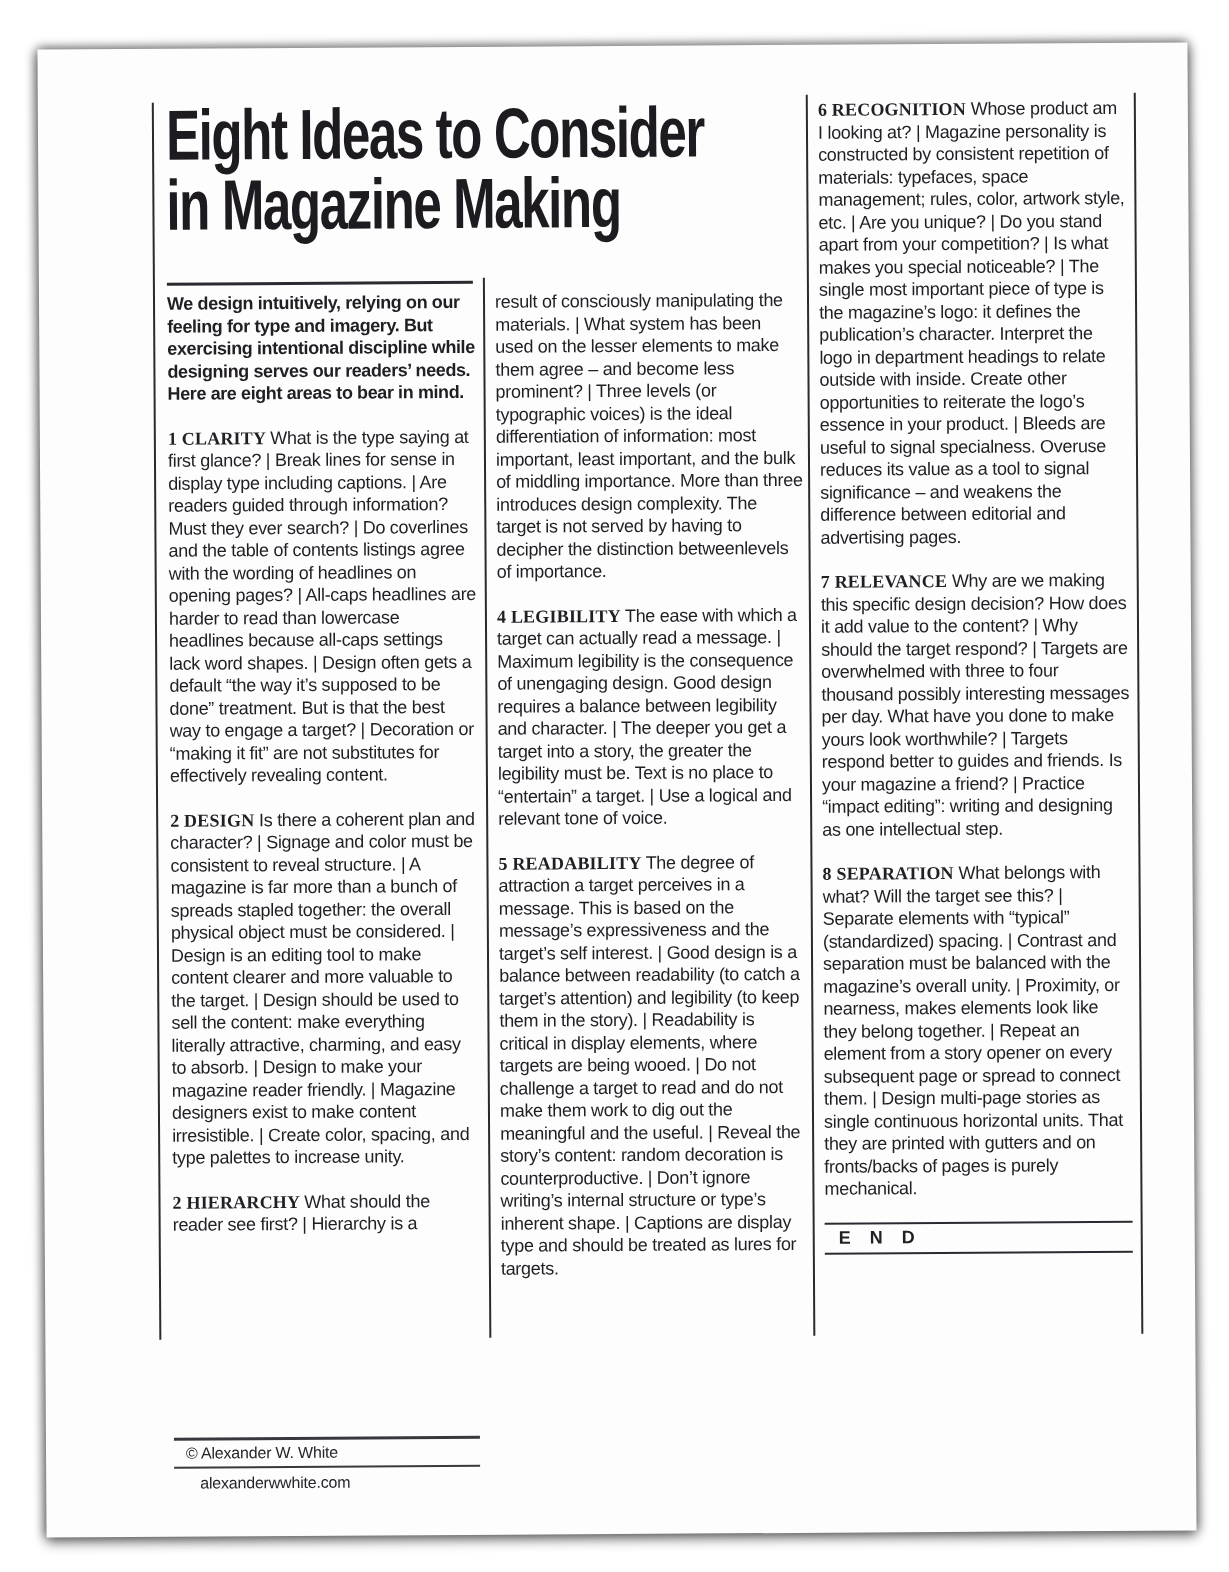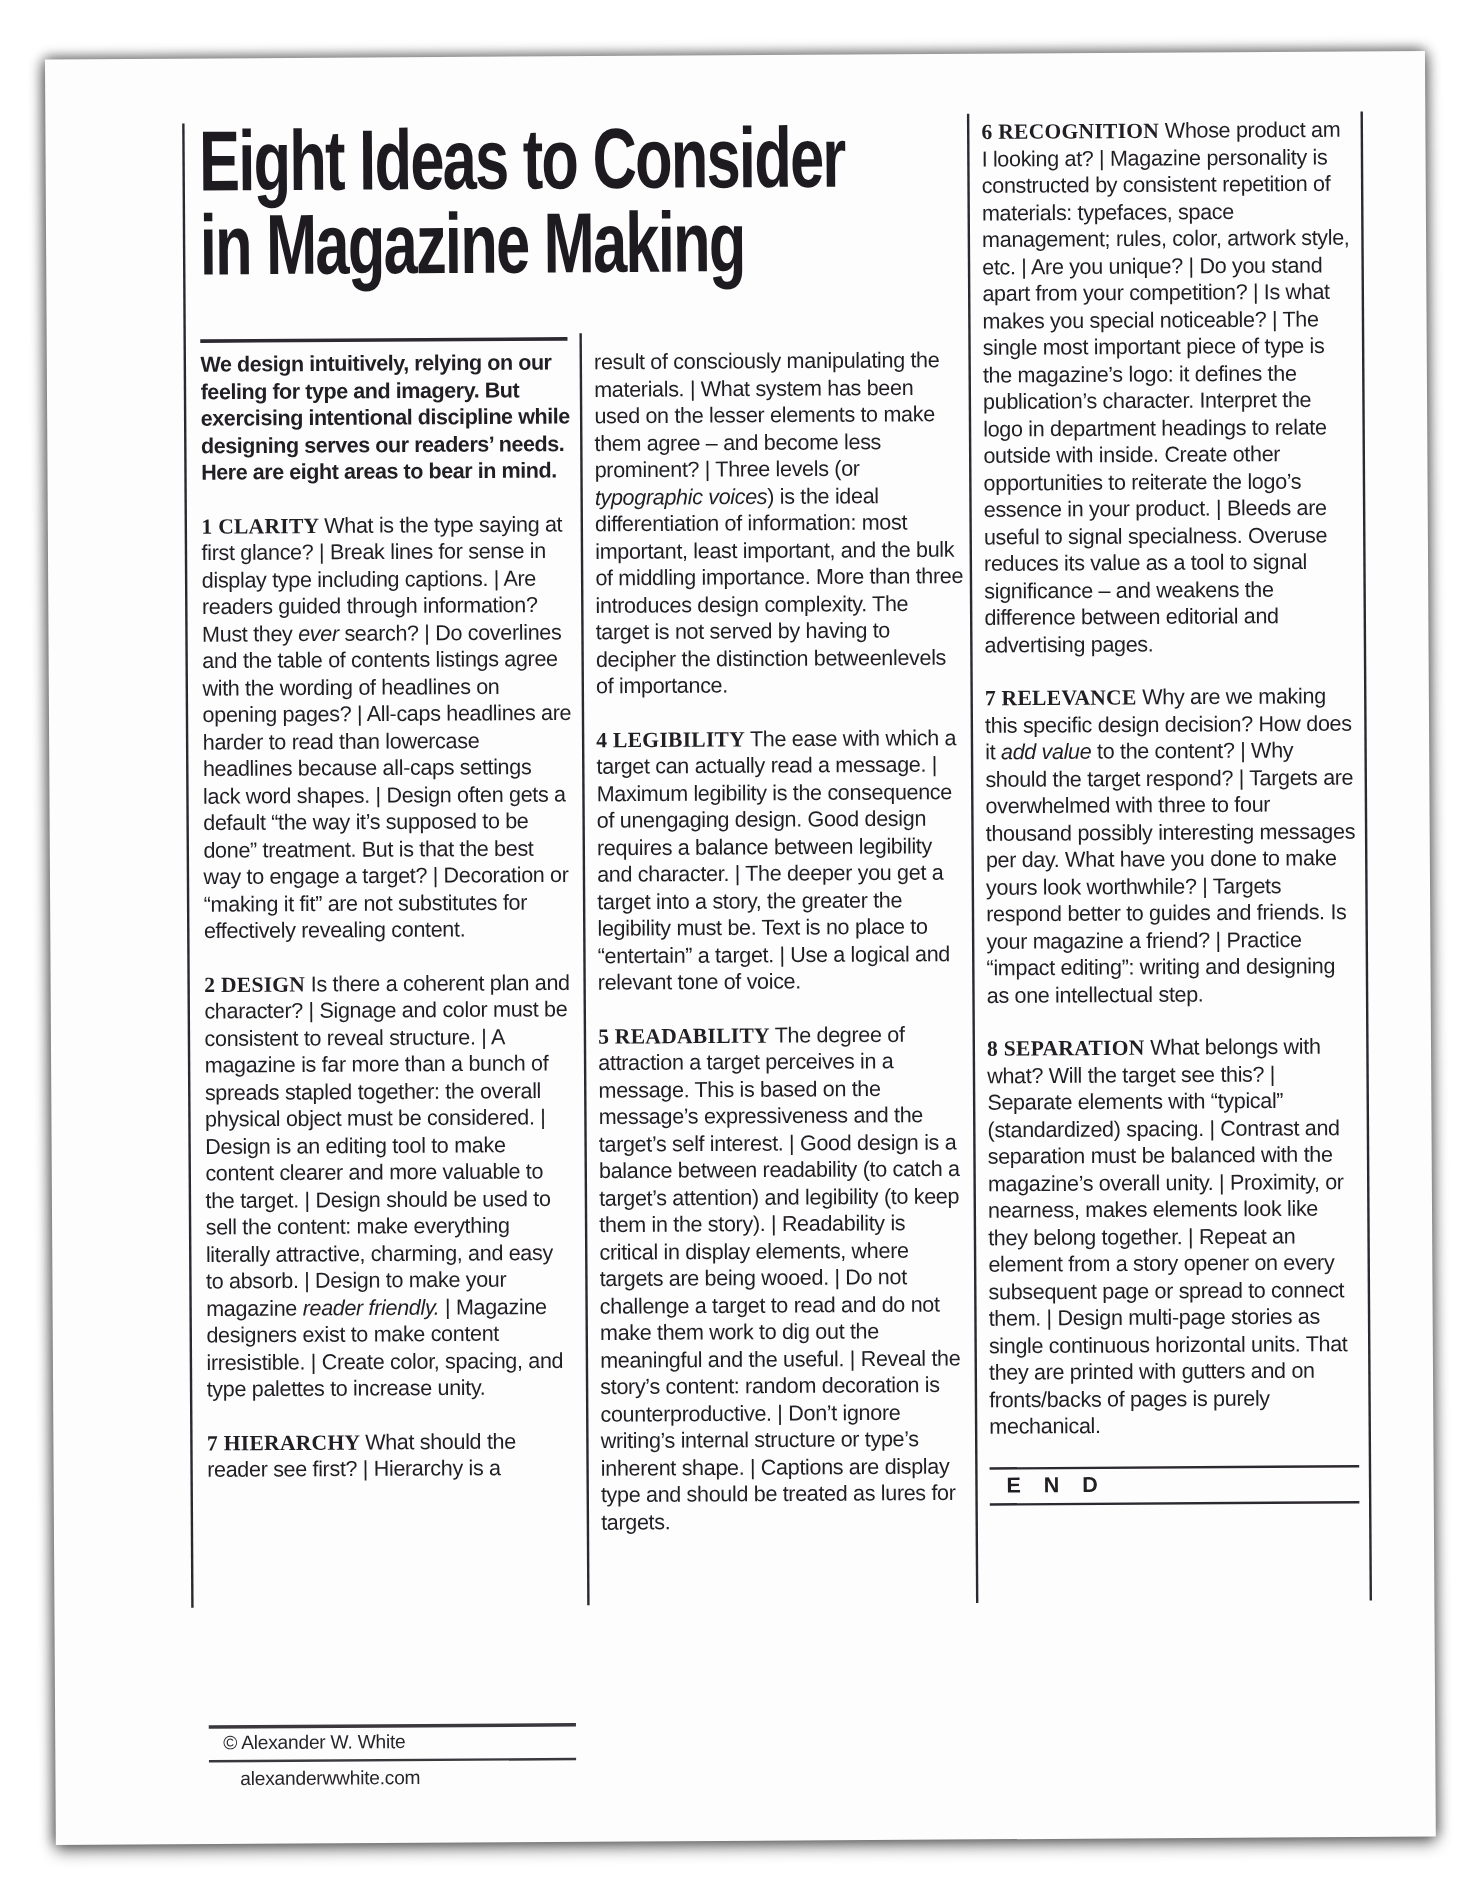--- a/index.html
+++ b/index.html
@@ -52,21 +52,21 @@
     letter-spacing: -0.3px;
     text-align: left;
     hyphens: auto;
     -webkit-hyphens: auto;
   }
   .col-1 { left: 128px; top: 244px; height: 1047px; }
   .col-2 { left: 456px; top: 244px; height: 1047px; }
   .col-3 { left: 780px; top: 54px;  height: 1237px; }
   .block { margin: 0 0 22px 0; }
   .block.bold { font-weight: bold; letter-spacing: -0.4px; }
-  .seg-italic { font-style: italic; }
+  .seg-italic { }
   .sec-label { font-weight: bold; letter-spacing: 0.2px; font-family: Liberation Serif, serif; }
 
   .end-block {
     margin-top: 20px;
     border-top: 2.5px solid #2c2930;
     border-bottom: 2.5px solid #2c2930;
     padding: 2px 0 4px 14px;
     font-weight: bold;
     font-size: 18px;
     letter-spacing: 7px;
@@ -95,21 +95,21 @@
       <div>in Magazine Making</div>
     </div>
   </div>
 
   <div class="intro-rule"></div>
 
   <div class="col col-1">
       <p class="block bold"><span class="seg-normal">We design intuitively, relying on our feeling for type and imagery. But exercising intentional discipline while designing serves our readers’ needs. Here are eight areas to bear in mind.</span></p>
       <p class="block"><strong class="sec-label">1 CLARITY </strong><span class="seg-normal">What is the type saying at first glance? | Break lines for sense in display type including captions. | Are readers guided through information?  Must they </span><span class="seg-italic">ever</span><span class="seg-normal"> search? | Do coverlines and the table of contents listings agree with the wording of headlines on opening pages? | All-caps headlines are harder to read than lowercase headlines because all-caps settings lack word shapes. | Design often gets a default “the way it’s supposed to be done” treatment. But is that the best way to engage a target? | Decoration or “making it fit” are not substitutes for effectively revealing content.</span></p>
       <p class="block"><strong class="sec-label">2 DESIGN </strong><span class="seg-normal">Is there a coherent plan and character? | Signage and color must be consistent to reveal structure. | A magazine is far more than a bunch of spreads stapled together: the overall physical object must be considered. | Design is an editing tool to make content clearer and more valuable to the target. | Design should be used to sell the content: make everything literally attractive, charming, and easy to absorb. | Design to make your magazine </span><span class="seg-italic">reader friendly.</span><span class="seg-normal"> | Magazine designers exist to make content irresistible. | Create color, spacing, and type palettes to increase unity.</span></p>
-      <p class="block"><strong class="sec-label">7 HIERARCHY </strong><span class="seg-normal">What should the reader see first? | Hierarchy is a</span></p>
+      <p class="block"><strong class="sec-label">2 HIERARCHY </strong><span class="seg-normal">What should the reader see first? | Hierarchy is a</span></p>
     </div>
   <div class="col col-2">
       <p class="block"><span class="seg-normal">result of consciously manipulating the materials. | What system has been used on the lesser elements to make them agree – and become less prominent? | Three levels (or </span><span class="seg-italic">typographic voices</span><span class="seg-normal">) is the ideal differentiation of information: most important, least important, and the bulk of middling importance. More than three introduces design complexity. The target is not served by having to decipher the distinction betweenlevels of importance.</span></p>
       <p class="block"><strong class="sec-label">4 LEGIBILITY </strong><span class="seg-normal">The ease with which a target can actually read a message. | Maximum legibility is the consequence of unengaging design. Good design requires a balance between legibility and character. | The deeper you get a target into a story, the greater the legibility must be. Text is no place to “entertain” a target. | Use a logical and relevant tone of voice.</span></p>
       <p class="block"><strong class="sec-label">5 READABILITY </strong><span class="seg-normal">The degree of attraction a target perceives in a message. This is based on the message’s expressiveness and the target’s self interest. | Good design is a balance between readability (to catch a target’s attention) and legibility (to keep them in the story). | Readability is critical in display elements, where targets are being wooed. | Do not challenge a target to read and do not make them work to dig out the meaningful and the useful. | Reveal the story’s content: random decoration is counterproductive. | Don’t ignore writing’s internal structure or type’s inherent shape. | Captions are display type and should be treated as lures for targets.</span></p>
     </div>
   <div class="col col-3">
     <p class="block"><strong class="sec-label">6 RECOGNITION </strong><span class="seg-normal">Whose product am I looking at? | Magazine personality is constructed by consistent repetition of materials: typefaces, space management; rules, color, artwork style, etc. | Are you unique? | Do you stand apart from your competition? | Is what makes you special noticeable? | The single most important piece of type is the magazine’s logo: it defines the publication’s character. Interpret the logo in department headings to relate outside with inside. Create other opportunities to reiterate the logo’s essence in your product. | Bleeds are useful to signal specialness. Overuse reduces its value as a tool to signal significance – and weakens the difference between editorial and advertising pages.</span></p>
       <p class="block"><strong class="sec-label">7 RELEVANCE </strong><span class="seg-normal">Why are we making this specific design decision? How does it </span><span class="seg-italic">add value</span><span class="seg-normal"> to the content? | Why should the target respond? | Targets are overwhelmed with three to four thousand possibly interesting messages per day. What have you done to make yours look worthwhile? | Targets respond better to guides and friends. Is your magazine a friend? | Practice “impact editing”: writing and designing as one intellectual step.</span></p>
       <p class="block"><strong class="sec-label">8 SEPARATION </strong><span class="seg-normal">What belongs with what? Will the target see this? | Separate elements with “typical” (standardized) spacing. | Contrast and separation must be balanced with the magazine’s overall unity. | Proximity, or nearness, makes elements look like they belong together. | Repeat an element from a story opener on every subsequent page or spread to connect them. | Design multi-page stories as single continuous horizontal units. That they are printed with gutters and on fronts/backs of pages is purely mechanical.</span></p>

